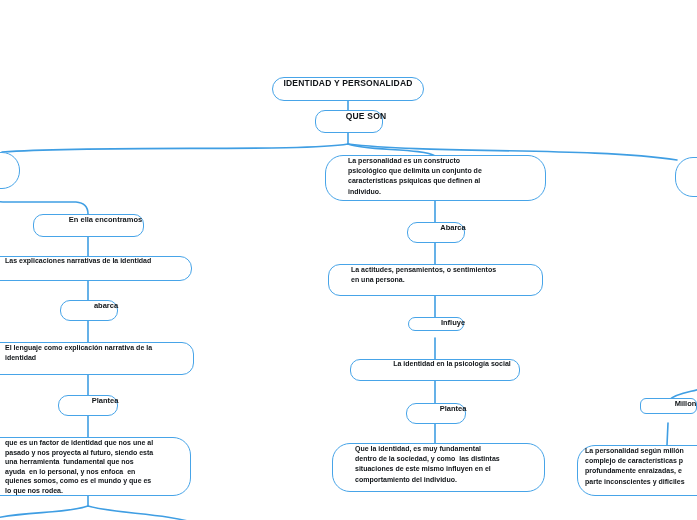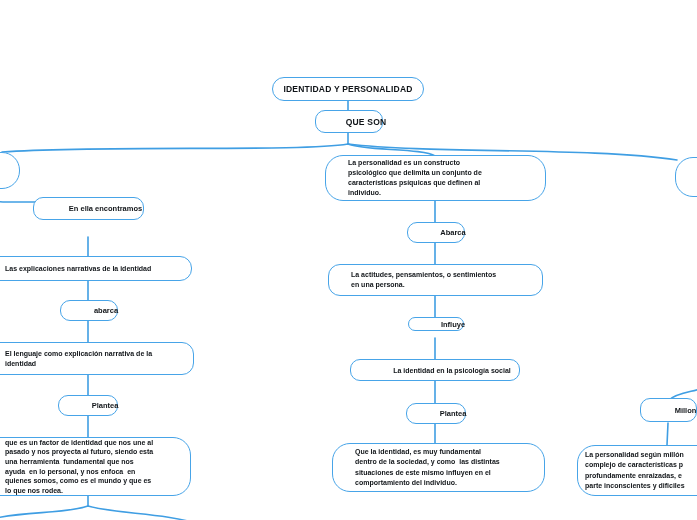--- a/index.html
+++ b/index.html
@@ -14,21 +14,21 @@
   .wire{fill:none;stroke:#3f9ee3;stroke-width:1.6;stroke-linecap:round;}
   .node{
     position:absolute;
     box-sizing:border-box;
     background:#ffffff;
     border:1.5px solid #47a4e8;
     color:#101418;
     font-weight:bold;
     display:flex;
     flex-direction:column;
-    justify-content:center;
+    justify-content:flex-start;
   }
   .center{align-items:center;text-align:center;}
   .leftalign{align-items:flex-start;text-align:left;}
   .r10{border-radius:10px;padding-left:34px;}
   .r12{border-radius:12px;}
   .r18{border-radius:18px;}
   .t-title{font-size:8.5px;letter-spacing:.2px;}
   .t-label{font-size:7.5px;}
   .t-body{font-size:7px;}
   .line{display:block;white-space:pre;line-height:9.6px;}
@@ -68,21 +68,21 @@
   <div class="node center r12 t-title nowrap" style="left:272px;top:77px;width:152px;height:24px;">
     <span>IDENTIDAD Y PERSONALIDAD</span>
   </div>
   <div class="node center r10 t-title nowrap" style="left:315px;top:110px;width:68px;height:23px;">
     <span>QUE SON</span>
   </div>
 
   <div class="node r18" style="left:-44px;top:152px;width:64px;height:37px;"></div>
   <div class="node r18" style="left:675px;top:157px;width:70px;height:40px;"></div>
 
-  <div class="node center r10 t-label nowrap" style="left:33px;top:197px;width:111px;height:23px;">
+  <div class="node center r10 t-label nowrap" style="left:33px;top:214px;width:111px;height:23px;">
     <span>En ella encontramos</span>
   </div>
 
   <div class="node leftalign r12 t-body nowrap" style="left:-20px;top:256px;width:212px;height:25px;padding-left:24px;">
     <span>Las explicaciones narrativas de la identidad</span>
   </div>
 
   <div class="node center r10 t-label nowrap" style="left:60px;top:300px;width:58px;height:21px;">
     <span>abarca</span>
   </div>
@@ -133,21 +133,21 @@
     <span>Plantea</span>
   </div>
 
   <div class="node leftalign r18 t-body lh10" style="left:332px;top:443px;width:213px;height:49px;padding-left:22px;">
     <span class="line">Que la identidad, es muy fundamental</span>
     <span class="line">dentro de la sociedad, y como  las distintas</span>
     <span class="line">situaciones de este mismo influyen en el</span>
     <span class="line">comportamiento del individuo.</span>
   </div>
 
-  <div class="node center r10 t-label nowrap" style="left:640px;top:398px;width:57px;height:24px;">
+  <div class="node center r10 t-label nowrap" style="left:640px;top:398px;width:57px;height:16px;border-radius:6px;">
     <span>Millon</span>
   </div>
 
   <div class="node leftalign r18 t-body lh10" style="left:577px;top:445px;width:150px;height:51px;padding-left:7px;">
     <span class="line">La personalidad según millón</span>
     <span class="line">complejo de características p</span>
     <span class="line">profundamente enraizadas, e</span>
     <span class="line">parte inconscientes y dificiles</span>
   </div>
 

